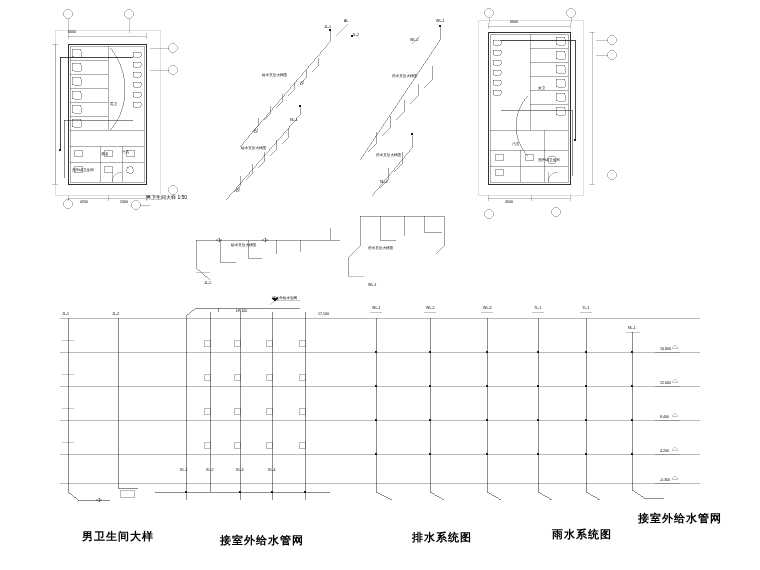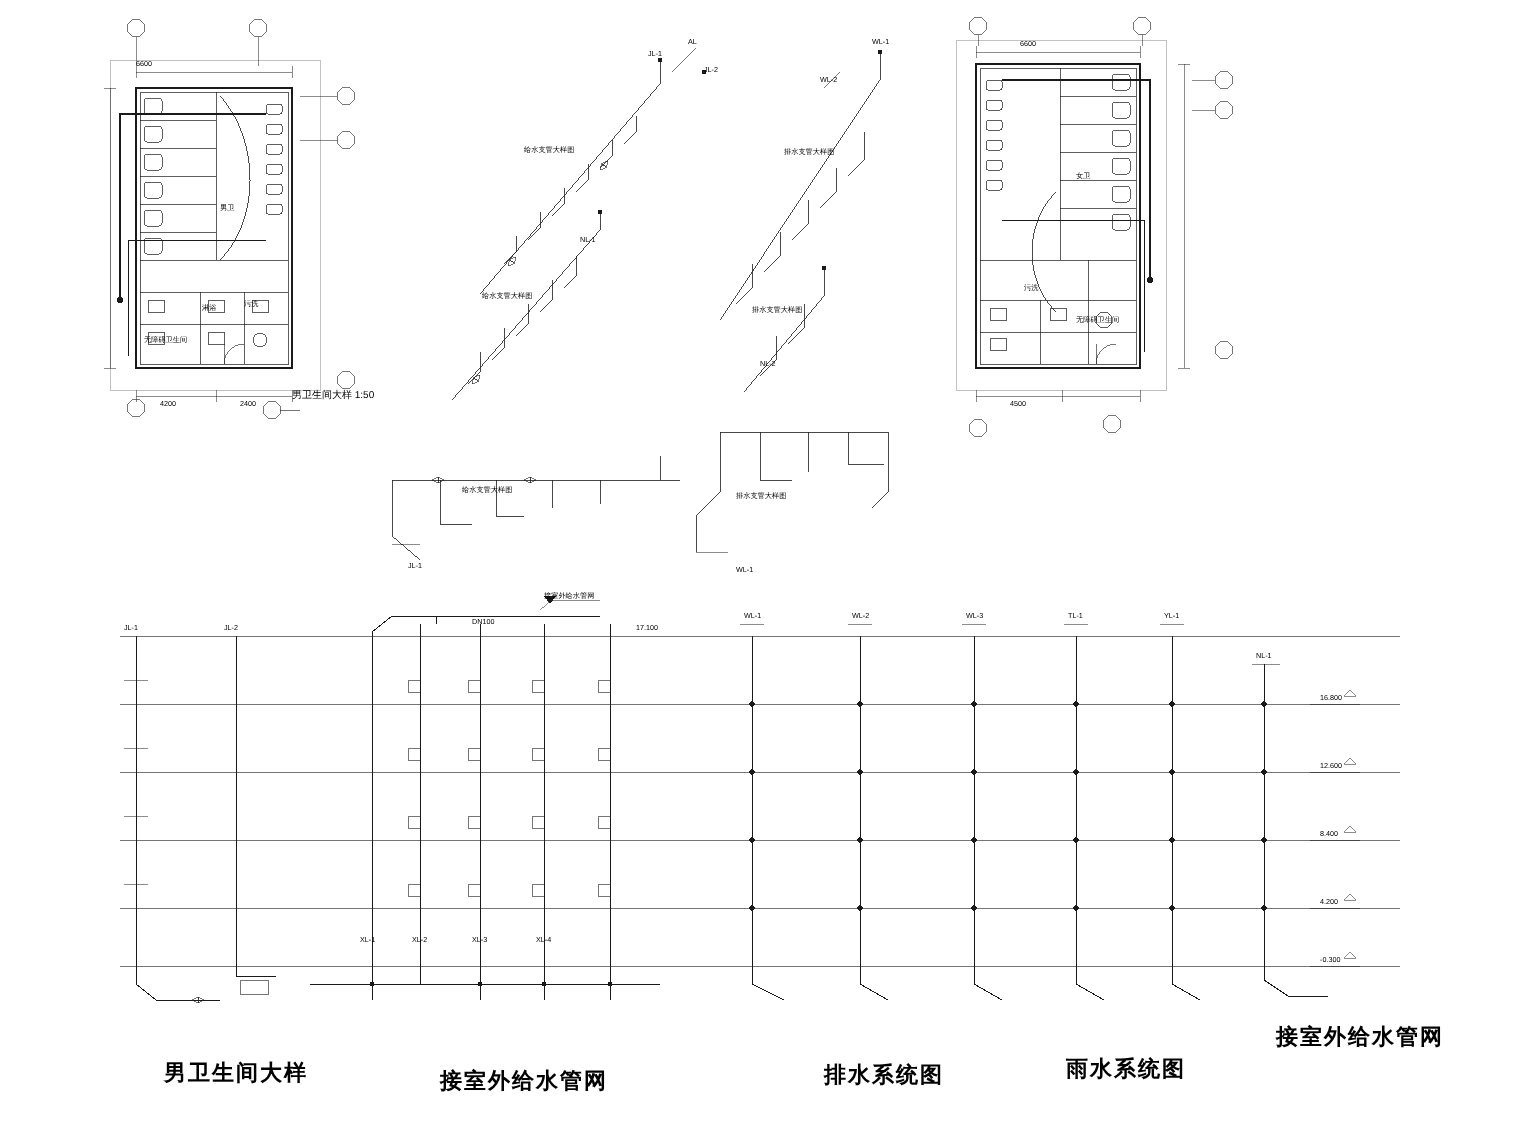--- a/index.html
+++ b/index.html
@@ -400,21 +400,21 @@
         <line x1="626" y1="332" x2="640" y2="332" stroke-width="0.25"></line>
       </g>
     </g>
   </g>
 </svg>
 </div>
 
 <div class="ttl" style="left:82px; top:529px;">男卫生间大样</div>
 <div class="ttl" style="left:220px; top:533px;">接室外给水管网</div>
 <div class="ttl" style="left:412px; top:530px;">排水系统图</div>
-<div class="ttl" style="left:533px; top:527px;">雨水系统图</div>
+<div class="ttl" style="left:552px; top:527px;">雨水系统图</div>
 <div class="ttl" style="left:638px; top:511px;">接室外给水管网</div>
 
 <div class="plan-cap" style="left:146px; top:194px;">男卫生间大样 1:50</div>
 
 <div class="lbl" style="left:110px; top:102px;">男卫</div>
 <div class="lbl" style="left:122px; top:150px;">污洗</div>
 <div class="lbl" style="left:72px; top:168px;">无障碍卫生间</div>
 <div class="lbl" style="left:101px; top:152px;">淋浴</div>
 <div class="lbl" style="left:68px; top:30px;">6600</div>
 <div class="lbl" style="left:80px; top:200px;">4200</div>

